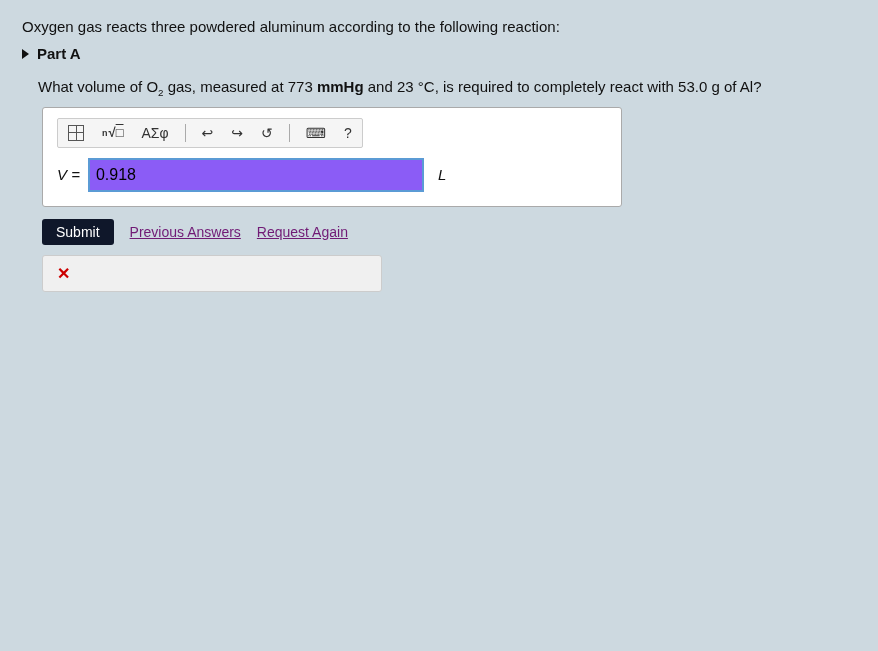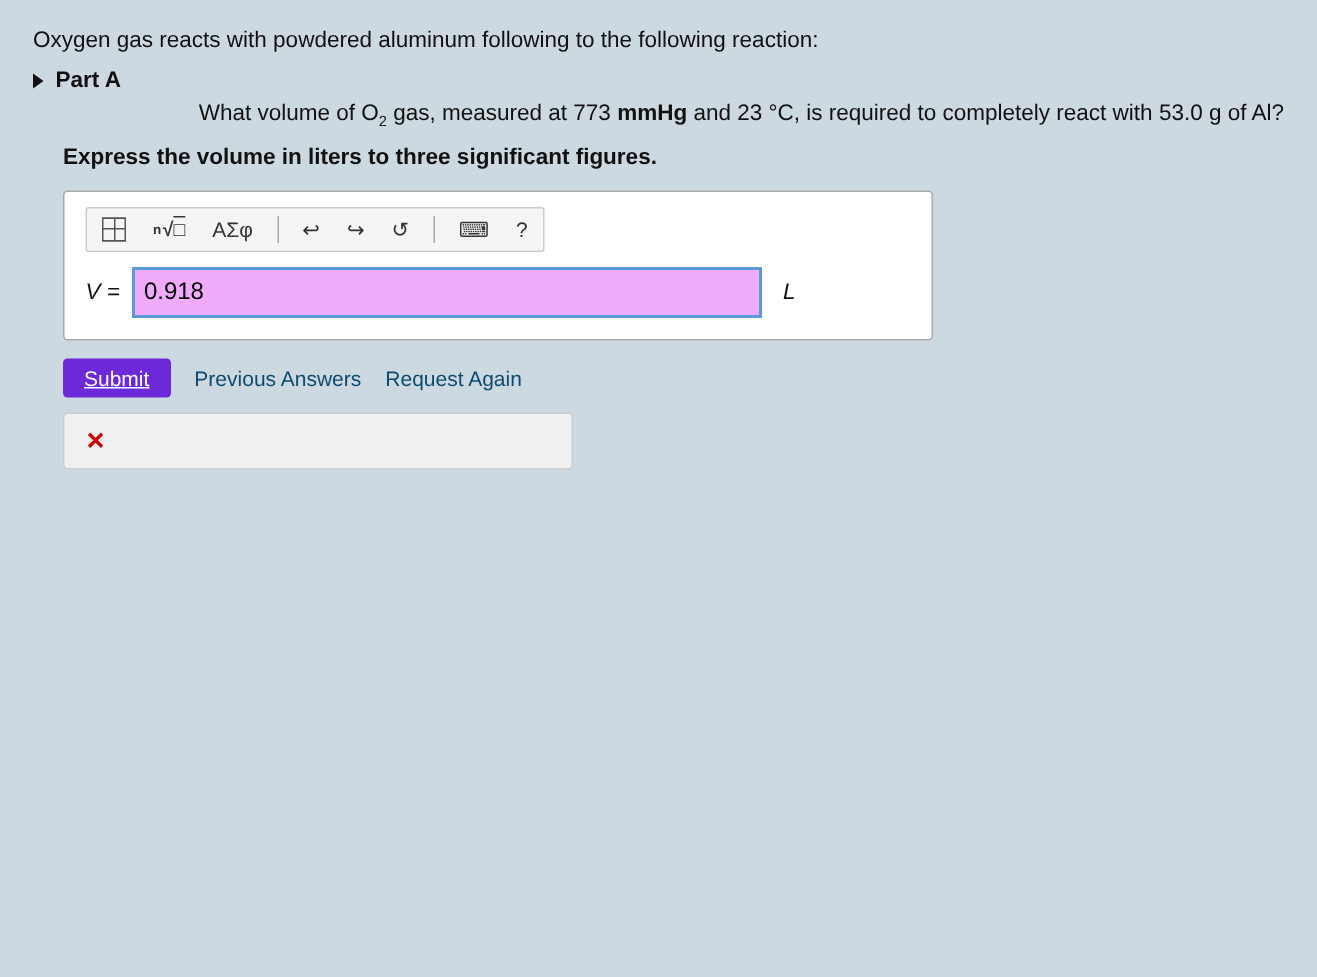--- a/index.html
+++ b/index.html
@@ -25,41 +25,40 @@
 
     .part-section {
       background: #cdd9e0;
       padding: 4px 0 0 0;
     }
 
     .part-header {
       display: flex;
       align-items: center;
       gap: 8px;
-      margin-bottom: 3px;
+      margin-bottom: 14px;
       font-weight: bold;
       font-size: 15px;
     }
 
     .triangle-icon {
       width: 0;
       height: 0;
       border-left: 7px solid #111;
       border-top: 5px solid transparent;
       border-bottom: 5px solid transparent;
       display: inline-block;
     }
 
     .question-text {
       font-size: 15px;
       color: #111;
       margin-bottom: 6px;
       line-height: 1.5;
       margin-left: 16px;
-      text-align: right;
     }
 
     .bold-instruction {
       font-weight: bold;
       font-size: 15px;
       margin-bottom: 14px;
       margin-left: 20px;
     }
 
     .answer-box-wrapper {
@@ -125,23 +124,23 @@
 
     .var-label {
       font-size: 15px;
       font-style: italic;
       white-space: nowrap;
     }
 
     .answer-input {
       font-size: 16px;
       border: 2px solid #5b9bd5;
-      background: #f0abfc;
+      background: #8b5cf6;
       padding: 4px 6px;
-      width: 420px;
+      width: 336px;
       height: 34px;
       outline: none;
       font-family: Arial, sans-serif;
       color: #000;
     }
 
     .unit-label {
       font-size: 15px;
       font-style: italic;
       margin-left: 6px;
@@ -149,36 +148,36 @@
 
     .buttons-row {
       display: flex;
       align-items: center;
       gap: 16px;
       margin-top: 12px;
       margin-left: 20px;
     }
 
     .submit-btn {
-      background: #6d28d9;
+      background: #0f172a;
       color: #fff;
       border: none;
       padding: 5px 14px;
       font-size: 14px;
       border-radius: 3px;
       cursor: pointer;
-      text-decoration: underline;
     }
 
     .link-btn {
       background: none;
       border: none;
-      color: #0c4a6e;
+      color: #701a75;
       font-size: 14px;
       cursor: pointer;
+      text-decoration: underline;
       padding: 0;
     }
 
     .feedback-box {
       margin-top: 10px;
       margin-left: 20px;
       background: #f0f0f0;
       border: 1px solid #ccc;
       border-radius: 3px;
       padding: 8px 14px;
@@ -210,35 +209,34 @@
       height: 18px;
       background: #aaa;
       margin: 0 2px;
     }
   </style>
 </head>
 <body>
 
 <div class="page-wrapper">
 
-  <p class="intro-text">Oxygen gas reacts with powdered aluminum following to the following reaction:</p>
+  <p class="intro-text">Oxygen gas reacts three powdered aluminum according to the following reaction:</p>
 
 
   <div class="part-section">
 
     <div class="part-header">
       <span class="triangle-icon"></span>
       <span>Part A</span>
     </div>
 
     <p class="question-text">
       What volume of O<sub>2</sub> gas, measured at 773 <b>mm</b><b>Hg</b> and 23 °C, is required to completely react with 53.0 g of Al?
     </p>
 
-    <p class="bold-instruction">Express the volume in liters to three significant figures.</p>
 
     <div class="answer-box-wrapper">
 
       <div class="toolbar">
         <button class="toolbar-btn" title="matrix">
           <div class="matrix-icon">
             <div class="matrix-cell"></div>
             <div class="matrix-cell"></div>
             <div class="matrix-cell"></div>
             <div class="matrix-cell"></div>

